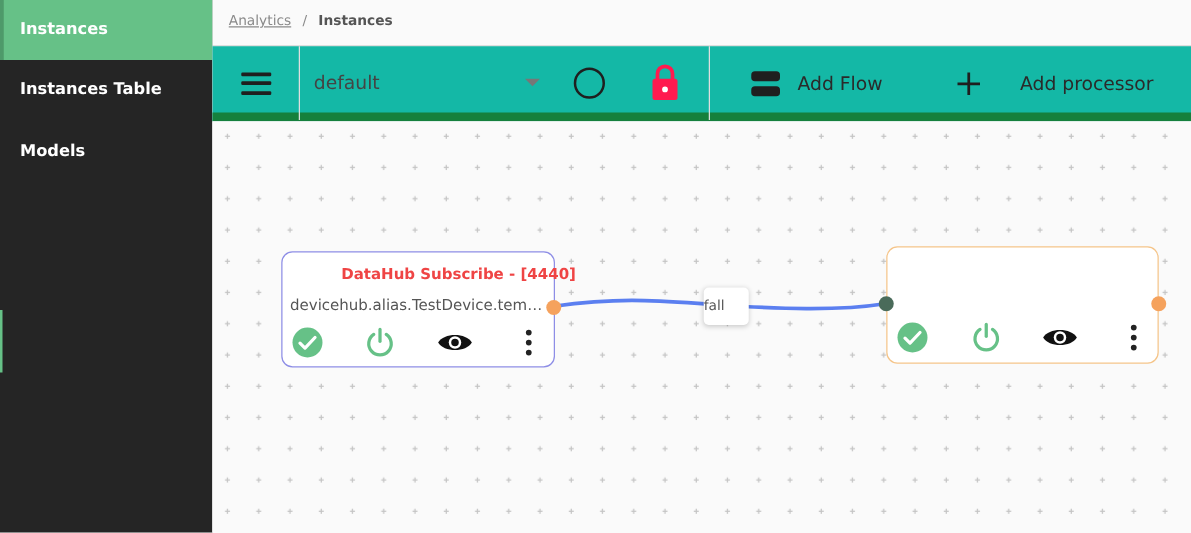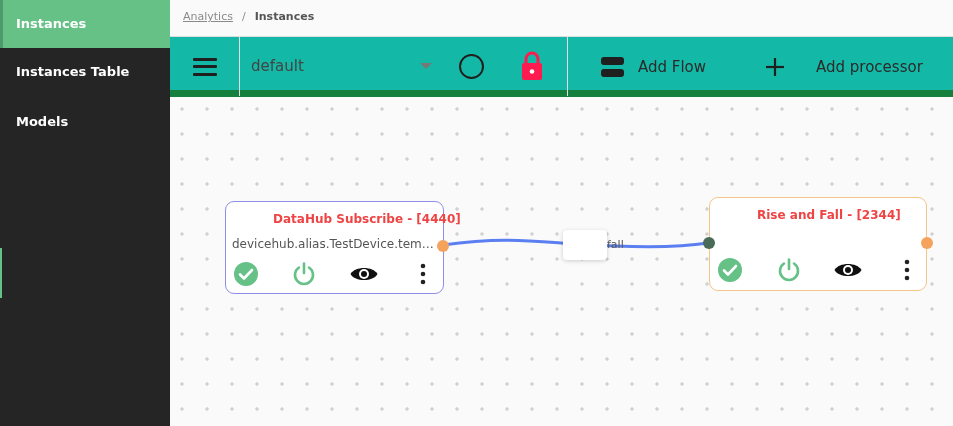--- a/index.html
+++ b/index.html
@@ -34,21 +34,21 @@
       background-color: #fafafa; }
     .canvas svg.grid { position: absolute; left: 0; top: 0; }
 
     .node { position: absolute; background: #ffffff; border-radius: 9px; cursor: move; }
     .node .title { position: absolute; left: 6px; top: 10px; font-size: 12px; color: #ef4444; font-weight: bold; white-space: nowrap; margin-left: 41px; }
     .node .sub { position: absolute; left: 6px; top: 35px; font-size: 12px; color: #555; white-space: nowrap; overflow: hidden; text-overflow: ellipsis; }
     .node .actions { position: absolute; left: 0; top: 58px; width: 100%; height: 28px; }
     .act { position: absolute; top: 0; width: 28px; height: 28px; cursor: pointer; display: flex; align-items: center; justify-content: center; }
     .port { position: absolute; width: 12px; height: 12px; border-radius: 50%; cursor: crosshair; }
 
-    .edge-label { position: absolute; left: 393px; top: 133px; width: 36px; height: 30px; background: #fff; border-radius: 4px; box-shadow: 0 1px 4px rgba(0,0,0,0.18); font-size: 11px; color: #555; text-align: left; line-height: 30px; cursor: pointer; padding-left: 44px; }
+    .edge-label { position: absolute; left: 393px; top: 133px; width: 36px; height: 30px; background: #fff; border-radius: 4px; box-shadow: 0 1px 4px rgba(0,0,0,0.18); font-size: 11px; color: #555; text-align: left; line-height: 30px; cursor: pointer; }
   </style>
 </head>
 <body>
 
 <div class="sidebar">
   <div class="side-item active" style="top:0;">Instances</div>
   <div class="side-item" style="top:48px;">Instances Table</div>
   <div class="side-item" style="top:98px;">Models</div>
   <div class="side-accent"></div>
 </div>
@@ -137,21 +137,20 @@
               <circle cx="4" cy="19" r="2.3" fill="#222"></circle>
             </svg>
         </div>
       </div>
       <div class="port" style="left:211px; top:38px; background:#f5a25d;"></div>
     </div>
 
     <div class="edge-label">fall</div>
 
     <div class="node" style="left:539px; top:100px; width:218px; height:94px; border:1px solid #f5c58a;">
-      <div class="title">Rise and Fall - [2344]</div>
       <div class="actions">
         <div class="act" style="left:6px;">
           <svg width="26" height="26" viewBox="0 0 26 26">
               <circle cx="13" cy="13" r="12" fill="#66c187"></circle>
               <path d="M7 13.5 L11 17.5 L19 9" fill="none" stroke="#fff" stroke-width="2.6" stroke-linecap="round" stroke-linejoin="round"></path>
             </svg>
         </div>
         <div class="act" style="left:65px;">
           <svg width="26" height="26" viewBox="0 0 26 26">
               <path d="M8 6.5 A9 9 0 1 0 18 6.5" fill="none" stroke="#66c187" stroke-width="2.6" stroke-linecap="round"></path>

